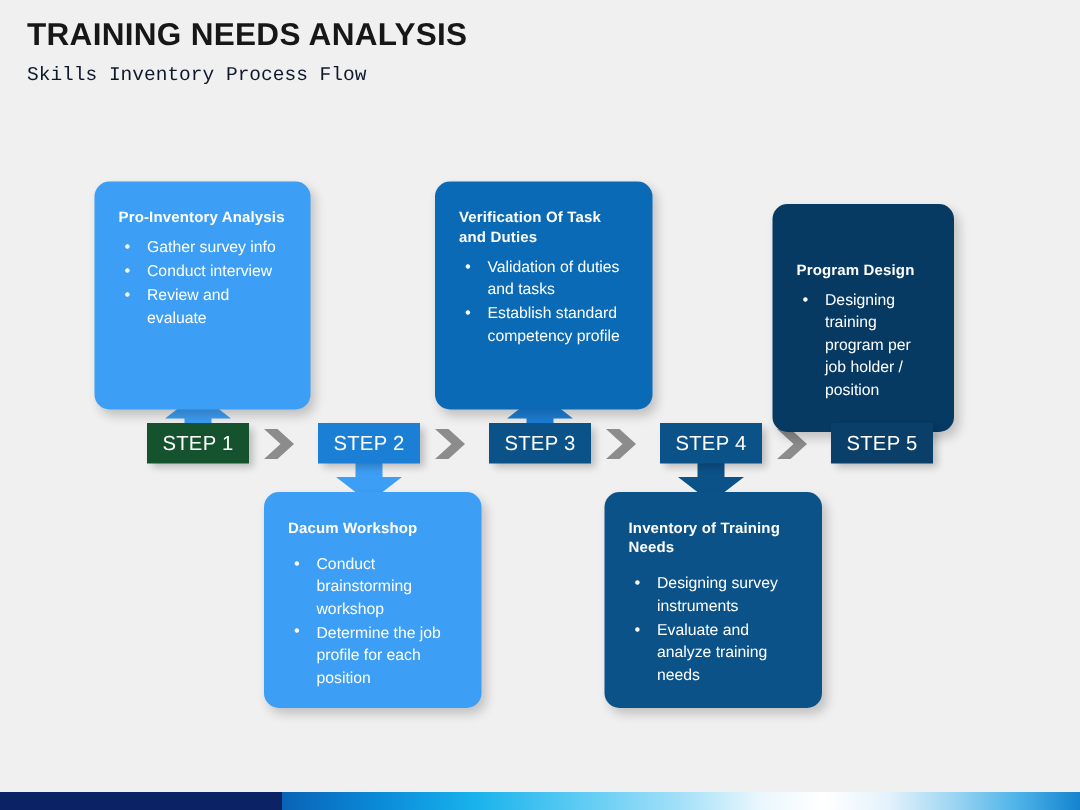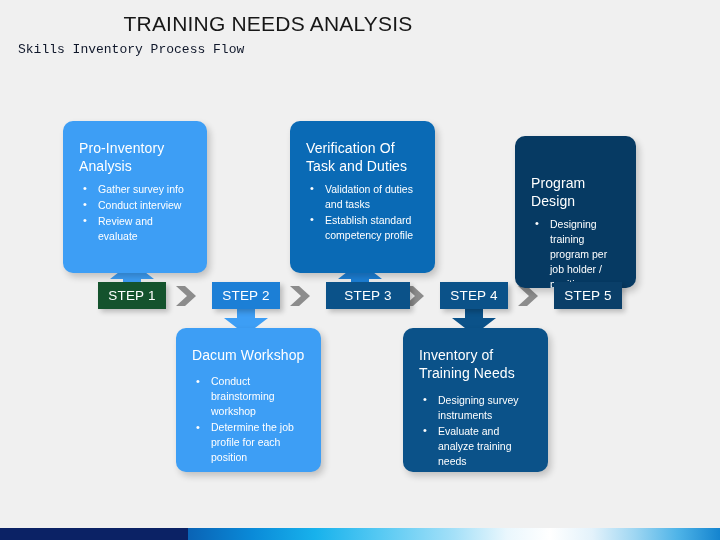--- a/index.html
+++ b/index.html
@@ -17,26 +17,25 @@
 
   
   #header {
     position: absolute;
     left: 18px;
     top: 12px;
     width: 500px;
   }
   #title {
     font-size: 21px;
-    font-weight: normal;
+    font-weight: bold;
     color: #171717;
     letter-spacing: 0.2px;
     line-height: 1.15;
     margin: 0;
-    text-align: center;
   }
   #subtitle {
     font-size: 13px;
     font-weight: normal;
     color: #0f172a;
     margin: 7px 0 0 0;
     line-height: 1.15;
     font-family: Liberation Mono, monospace;
   }
 
@@ -58,22 +57,22 @@
     color: #ffffff;
     box-shadow: 3px 4px 7px rgba(0,0,0,0.20);
     overflow: hidden;
   }
   .box-light  { background: #3d9ef5; }
   .box-mid    { background: #0a6ab5; }
   .box-deep   { background: #0b5289; }
   .box-navy   { background: #063a63; }
 
   .box-title {
-    font-size: 14px;
-    font-weight: normal;
+    font-size: 10px;
+    font-weight: bold;
     line-height: 1.32;
     margin: 0 0 6px 0;
     letter-spacing: 0.1px;
   }
   .box-list {
     list-style: none;
     margin: 0;
     padding: 0;
   }
   .box-list li {
@@ -119,21 +118,21 @@
     box-shadow: 3px 3px 5px rgba(0,0,0,0.22);
     white-space: nowrap;
   }
   .chip-light { background: #14532d; }
   .chip-mid   { background: #1c7fd6; }
   .chip-deep  { background: #0b5289; }
   .chip-navy  { background: #0a3f69; }
 
   #chip-1 { left: 98px;  top: 282px; width: 68px; }
   #chip-2 { left: 212px; top: 282px; width: 68px; }
-  #chip-3 { left: 326px; top: 282px; width: 84px; }
+  #chip-3 { left: 326px; top: 282px; width: 68px; }
   #chip-4 { left: 440px; top: 282px; width: 68px; }
   #chip-5 { left: 554px; top: 282px; width: 68px; }
 
   
   .arrow-up {
     position: absolute;
     width: 44px;
     height: 30px;
   }
   #arrow-up-1 { left: 110px; top: 262px; }

